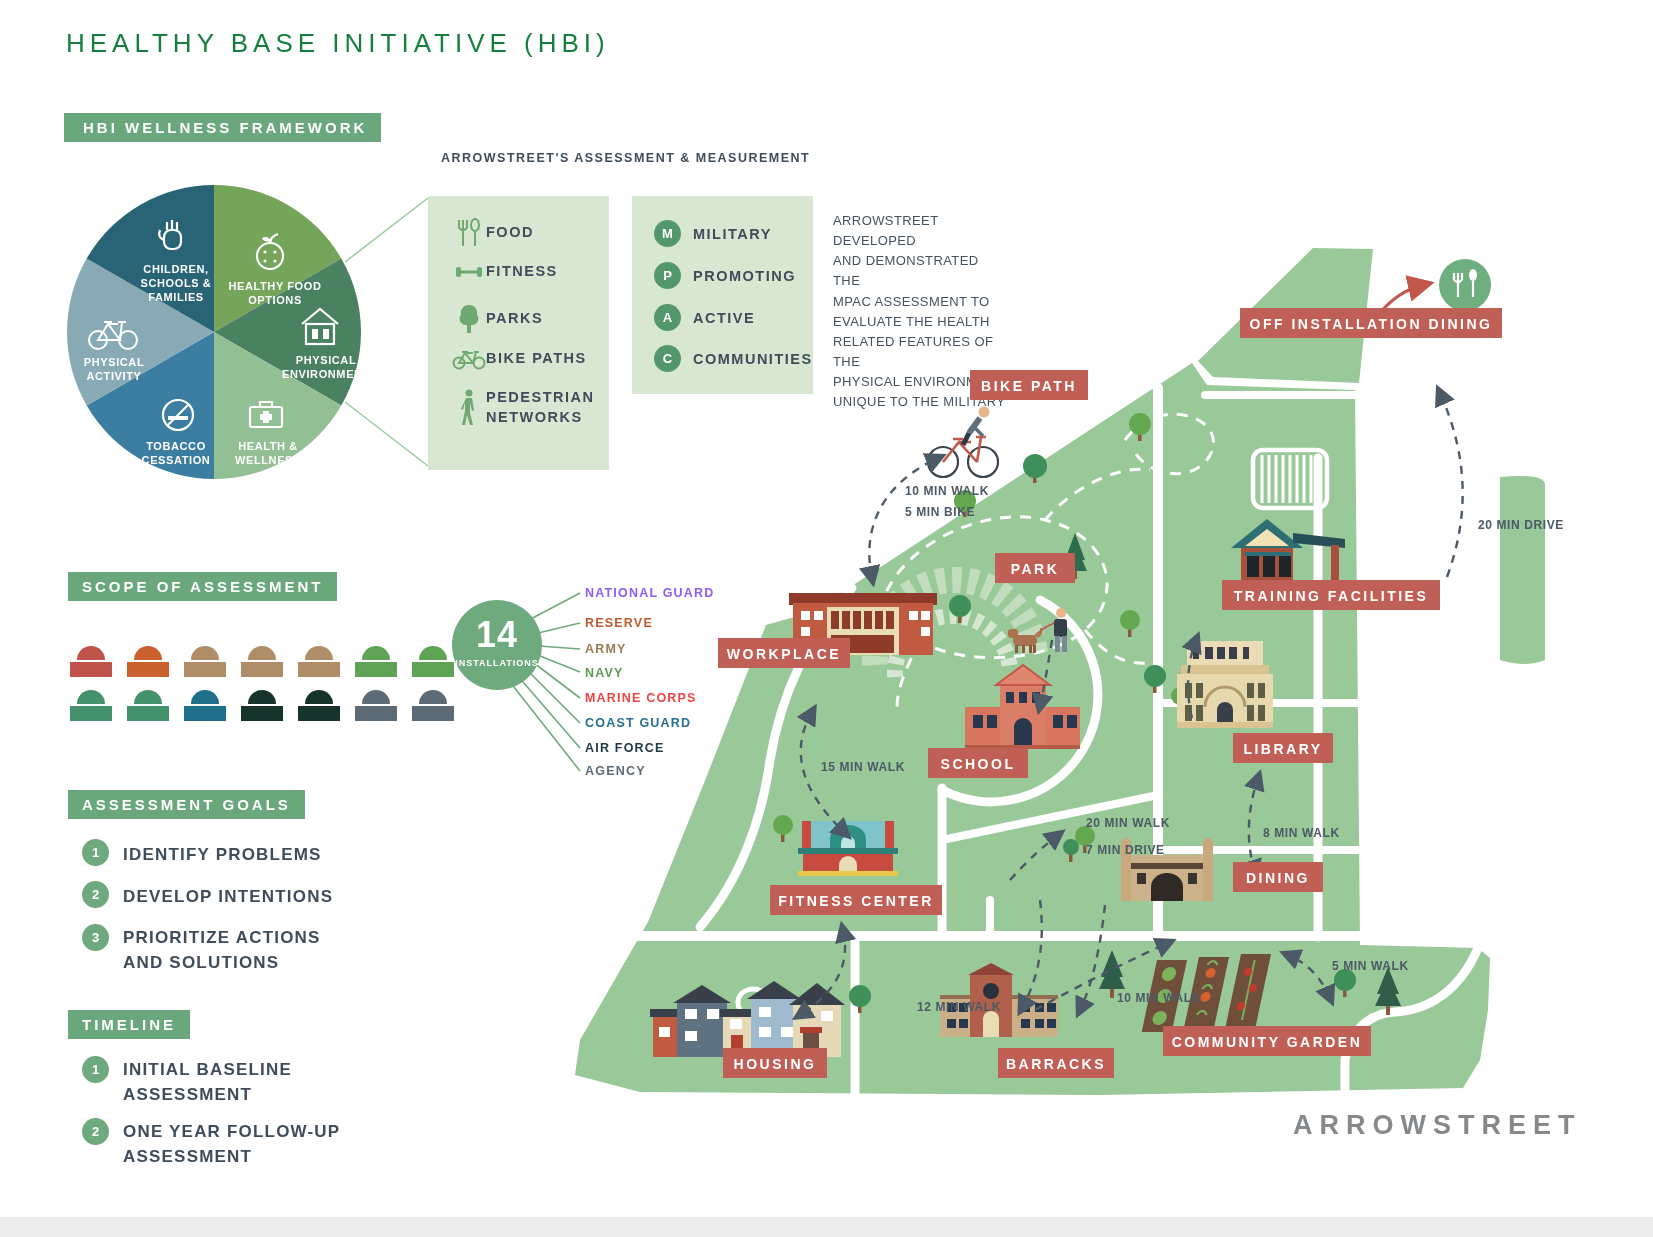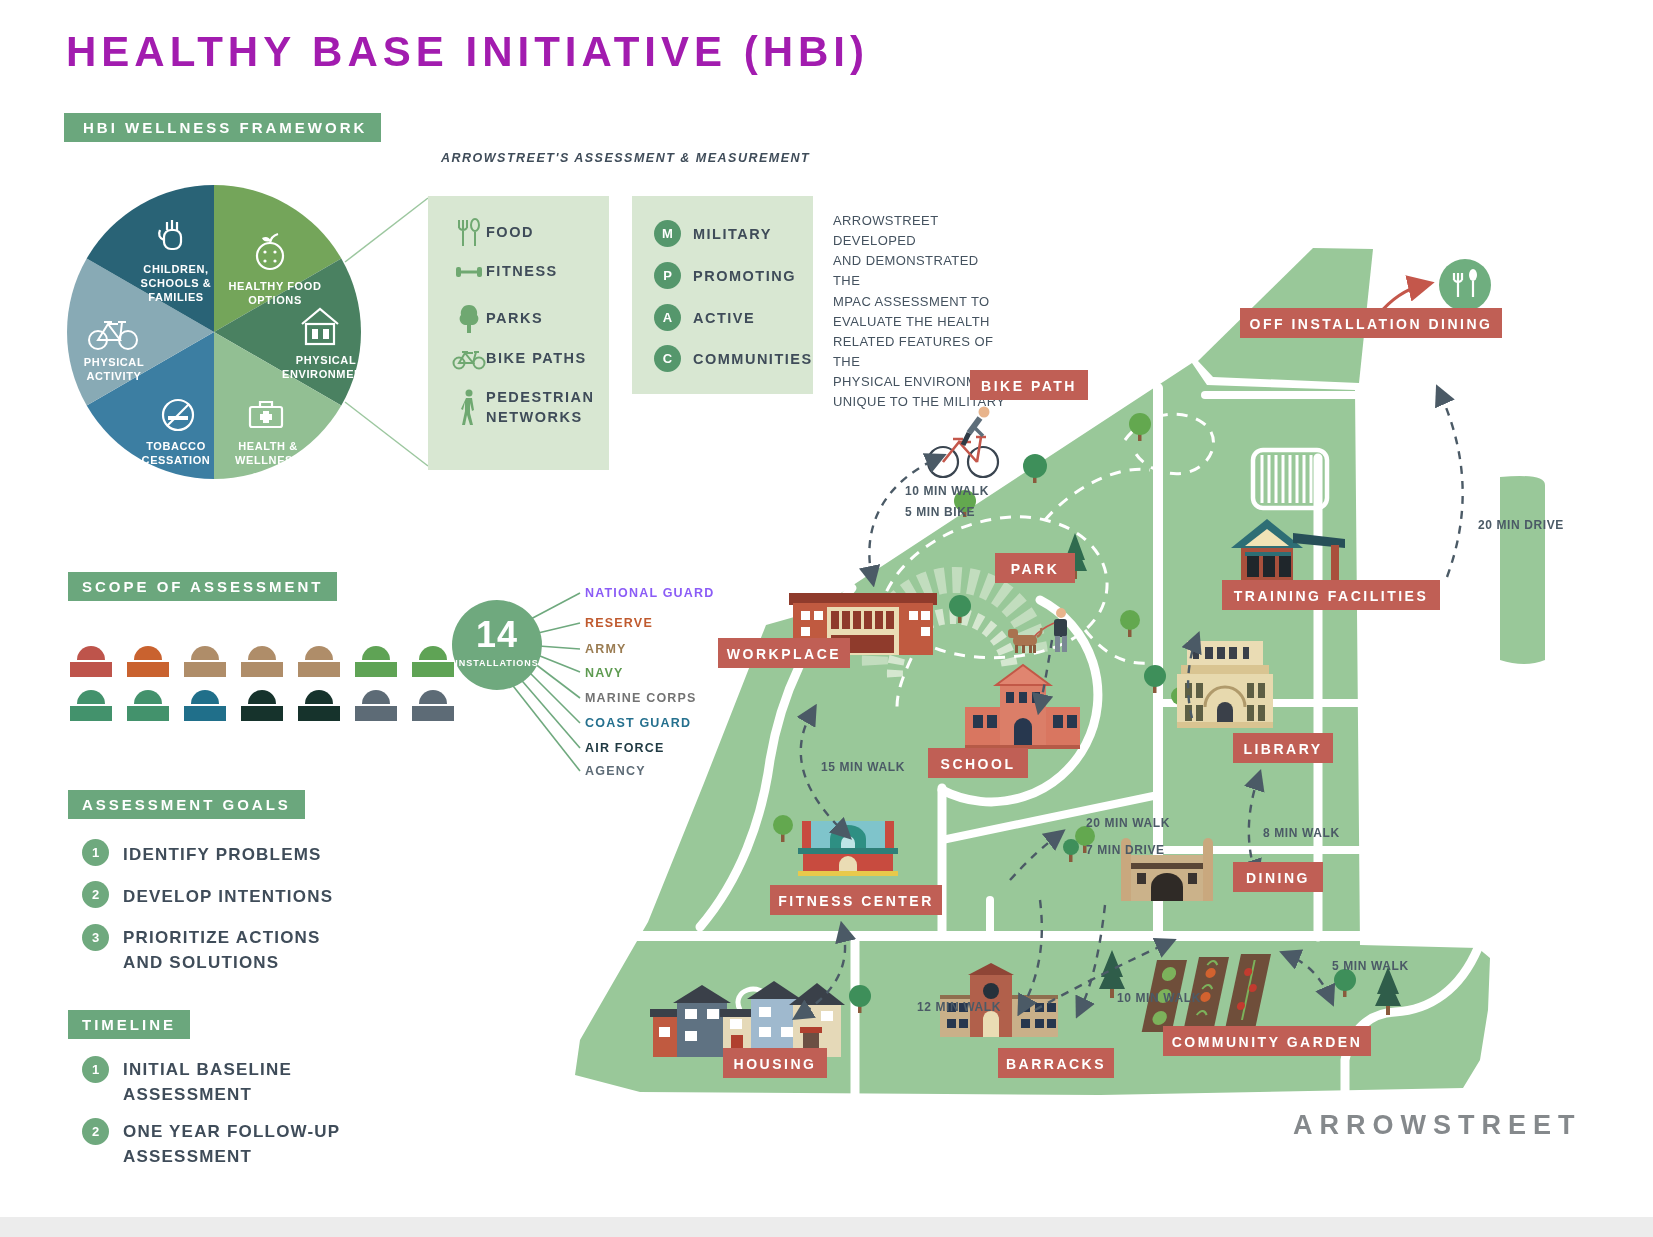--- a/index.html
+++ b/index.html
@@ -3,21 +3,21 @@
 <meta charset="utf-8">
 <style>
   * { margin:0; padding:0; box-sizing:border-box; }
   html,body { background:#fff; }
   body { font-family:"Liberation Sans", sans-serif; }
   #stage { position:relative; width:1653px; height:1237px; background:#ffffff; overflow:hidden; }
 
   .abs { position:absolute; }
   .band { display:inline-block; background:#6BA77D; color:#fff; font-weight:bold; font-size:15px;
           letter-spacing:3px; padding:6px 14px; white-space:nowrap; }
-  .page-title { color:#a21caf; font-size:42px; font-weight:bold; letter-spacing:5px; white-space:nowrap; }
+  .page-title { color:#15803d; font-size:26px; font-weight:normal; letter-spacing:5px; white-space:nowrap; }
   .subtitle { color:#3F4C59; font-size:12.5px; font-weight:bold; letter-spacing:1.5px; white-space:nowrap; }
 
   .list-box { background:#D8E7D2; }
   .feat-item { position:absolute; left:24px; display:flex; align-items:center; }
   .feat-icon { width:34px; display:flex; justify-content:center; }
   .feat-label { color:#3F4C59; font-weight:bold; font-size:14.5px; letter-spacing:1.5px; line-height:1.35; }
 
   .mpac-item { position:absolute; left:22px; display:flex; align-items:center; }
   .mpac-circle { width:27px; height:27px; border-radius:50%; background:#55976C; color:#fff;
                  font-size:13px; font-weight:bold; display:flex; align-items:center; justify-content:center; }
@@ -50,21 +50,21 @@
   .time-text { fill:#4B5A66; font-size:12px; font-weight:bold; letter-spacing:0.6px; }
 </style>
 </head>
 <body>
 
 <div id="stage">
 
   <div class="abs page-title" style="left:66px; top:28px;">HEALTHY BASE INITIATIVE (HBI)</div>
 
   <div class="abs band" style="left:64px; top:113px;padding-left:19px;">HBI WELLNESS FRAMEWORK</div>
-  <div class="abs subtitle" style="left:441px; top:151px;font-style:italic;">ARROWSTREET'S ASSESSMENT &amp; MEASUREMENT</div>
+  <div class="abs subtitle" style="left:441px; top:151px;">ARROWSTREET'S ASSESSMENT &amp; MEASUREMENT</div>
 
   <svg class="abs" style="left:60px; top:180px;" width="330" height="310" viewBox="0 0 330 310">
     <path d="M154,152 L154,5 A147,147 0 0 1 281.3,78.5 Z" fill="#74A55A"></path>
     <path d="M154,152 L281.3,78.5 A147,147 0 0 1 281.3,225.5 Z" fill="#4A8161"></path>
     <path d="M154,152 L281.3,225.5 A147,147 0 0 1 154,299 Z" fill="#92BF93"></path>
     <path d="M154,152 L154,299 A147,147 0 0 1 26.7,225.5 Z" fill="#3C7EA2"></path>
     <path d="M154,152 L26.7,225.5 A147,147 0 0 1 26.7,78.5 Z" fill="#88AAB5"></path>
     <path d="M154,152 L26.7,78.5 A147,147 0 0 1 154,5 Z" fill="#296376"></path>
 
     <g stroke="#fff" stroke-width="2.2" fill="none">
@@ -295,21 +295,21 @@
 
   <div class="count-circle" style="left:452px; top:600px;">
     <div class="count-num">14</div>
     <div class="count-sub">INSTALLATIONS</div>
   </div>
 
   <div class="branch" style="left: 585px; top: 586px; color: #8b5cf6;">NATIONAL GUARD</div>
   <div class="branch" style="left: 585px; top: 616px; color: rgb(192, 90, 46);">RESERVE</div>
   <div class="branch" style="left: 585px; top: 642px; color: rgb(154, 124, 82);">ARMY</div>
   <div class="branch" style="left: 585px; top: 666px; color: rgb(94, 155, 81);">NAVY</div>
-  <div class="branch" style="left: 585px; top: 691px; color: #737373;">MARINE CORPS</div>
+  <div class="branch" style="left: 585px; top: 691px; color: #ef4444;">MARINE CORPS</div>
   <div class="branch" style="left: 585px; top: 716px; color: rgb(37, 112, 142);">COAST GUARD</div>
   <div class="branch" style="left: 585px; top: 741px; color: rgb(32, 58, 67);">AIR FORCE</div>
   <div class="branch" style="left: 585px; top: 764px; color: rgb(93, 107, 118);">AGENCY</div>
 
   <div class="abs band" style="left:68px; top:790px;">ASSESSMENT GOALS</div>
   <div class="num-row" style="left:82px; top:839px;">
     <span class="num-circle">1</span>
     <span class="num-text"><span>IDENTIFY PROBLEMS</span></span>
   </div>
   <div class="num-row" style="left:82px; top:881px;">

